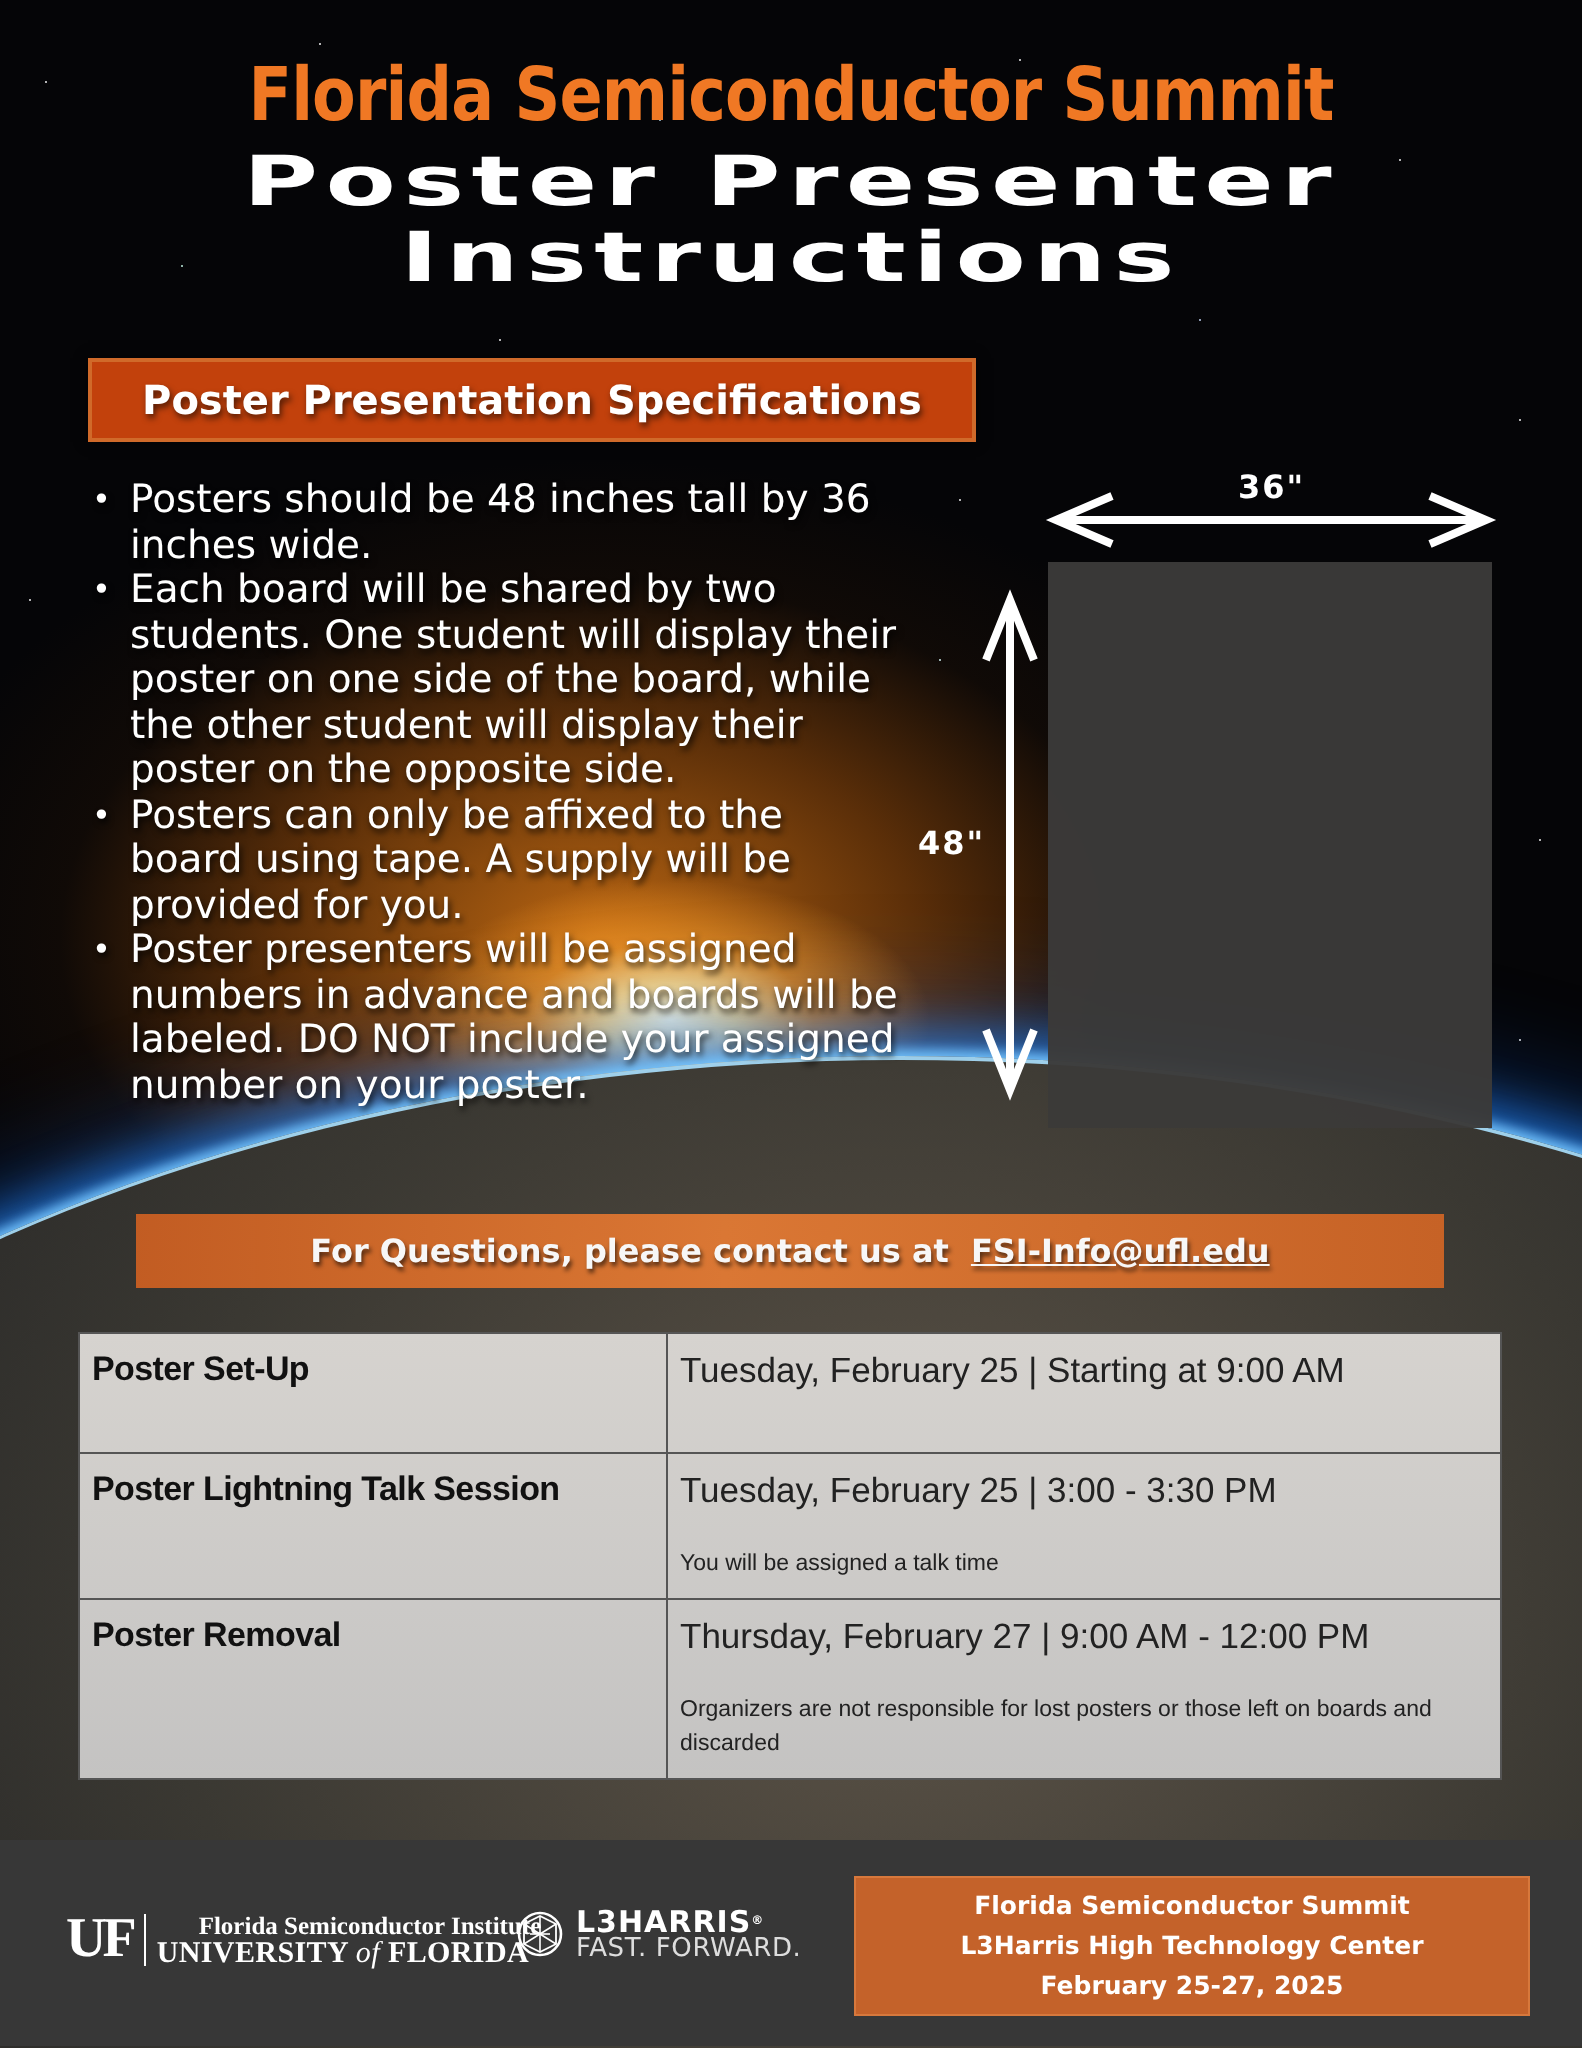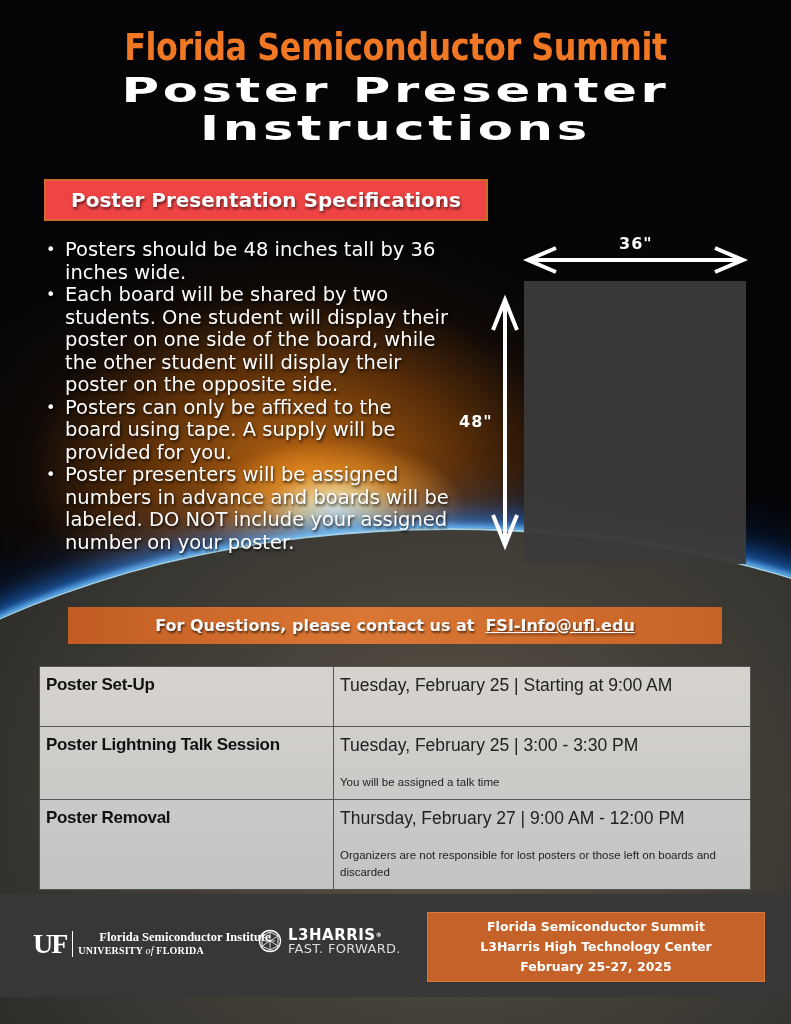--- a/index.html
+++ b/index.html
@@ -53,21 +53,21 @@
     .title-2, .title-3 {
       position: absolute; left: 0; width: 791px; text-align: center;
       color: #ffffff; font-weight: 900; font-size: 42px; letter-spacing: 3px;
       font-family: "DejaVu Sans", sans-serif; transform: scaleX(1.22) scaleY(0.82);
     }
     .title-2 { top: 66px; }
     .title-3 { top: 104px; }
 
     .spec-header {
       position: absolute; left: 44px; top: 179px; width: 444px; height: 42px;
-      background: #ef4444; border: 2px solid #d06a2a;
+      background: #c2410c; border: 2px solid #d06a2a;
       display: flex; align-items: center; justify-content: center;
       color: #fff; font-weight: 700; font-size: 20px;
       font-family: "DejaVu Sans", sans-serif;
       text-shadow: 1px 2px 3px rgba(0,0,0,0.6);
       box-shadow: 0 0 6px rgba(0,0,0,0.6);
     }
 
     .bullets {
       position: absolute; left: 44px; top: 239px; width: 410px;
       list-style: none; color: #fff; font-size: 19.5px; line-height: 22.5px;
@@ -118,29 +118,29 @@
       font-size: 17.5px; color: #222;
       font-family: "Liberation Sans", sans-serif;
     }
     .schedule .note { display: block; font-size: 11.5px; color: #222; line-height: 17px; margin-top: 18px; }
     .schedule tr.r1 td { height: 60px; }
     .schedule tr.r2 td { height: 56px; }
     .schedule tr.r3 td { height: 51px; }
     .schedule tr.r4 td { height: 76px; }
 
     .footer {
-      position: absolute; left: 0; top: 894px; width: 791px; height: 103px;
+      position: absolute; left: 0; top: 920px; width: 791px; height: 103px;
       background: #373737;
     }
     .uf-logo { position: absolute; left: 33px; top: 36px; display: flex; align-items: center; color: #fff; }
     .uf-mark { font-family: "Liberation Serif", serif; font-weight: 700; font-size: 28px; letter-spacing: -2px; line-height: 28px; }
     .uf-divider { width: 1px; height: 26px; background: #fff; margin: 0 5px 0 6px; }
     .uf-text { font-family: "Liberation Serif", serif; line-height: 14px; }
     .uf-line1 { font-size: 12.5px; font-weight: 700; margin-left: 21px; }
-    .uf-line2 { font-size: 10px; font-weight: 700; letter-spacing: 0.2px; }
+    .uf-line2 { font-size: 15px; font-weight: 700; letter-spacing: 0.2px; }
     .uf-line2 i { font-weight: 400; }
 
     .l3-logo { position: absolute; left: 258px; top: 33px; display: flex; align-items: center; color: #fff; }
     .l3-text { margin-left: 6px; font-family: "DejaVu Sans", sans-serif; }
     .l3-name { font-size: 15px; font-weight: 700; letter-spacing: 0.5px; line-height: 16px; }
     .l3-name sup { font-size: 6px; vertical-align: top; }
     .l3-tag { font-size: 13px; letter-spacing: 0.3px; color: #ddd; line-height: 12px; }
 
     .event-box {
       position: absolute; left: 427px; top: 939px; width: 338px; height: 70px;

